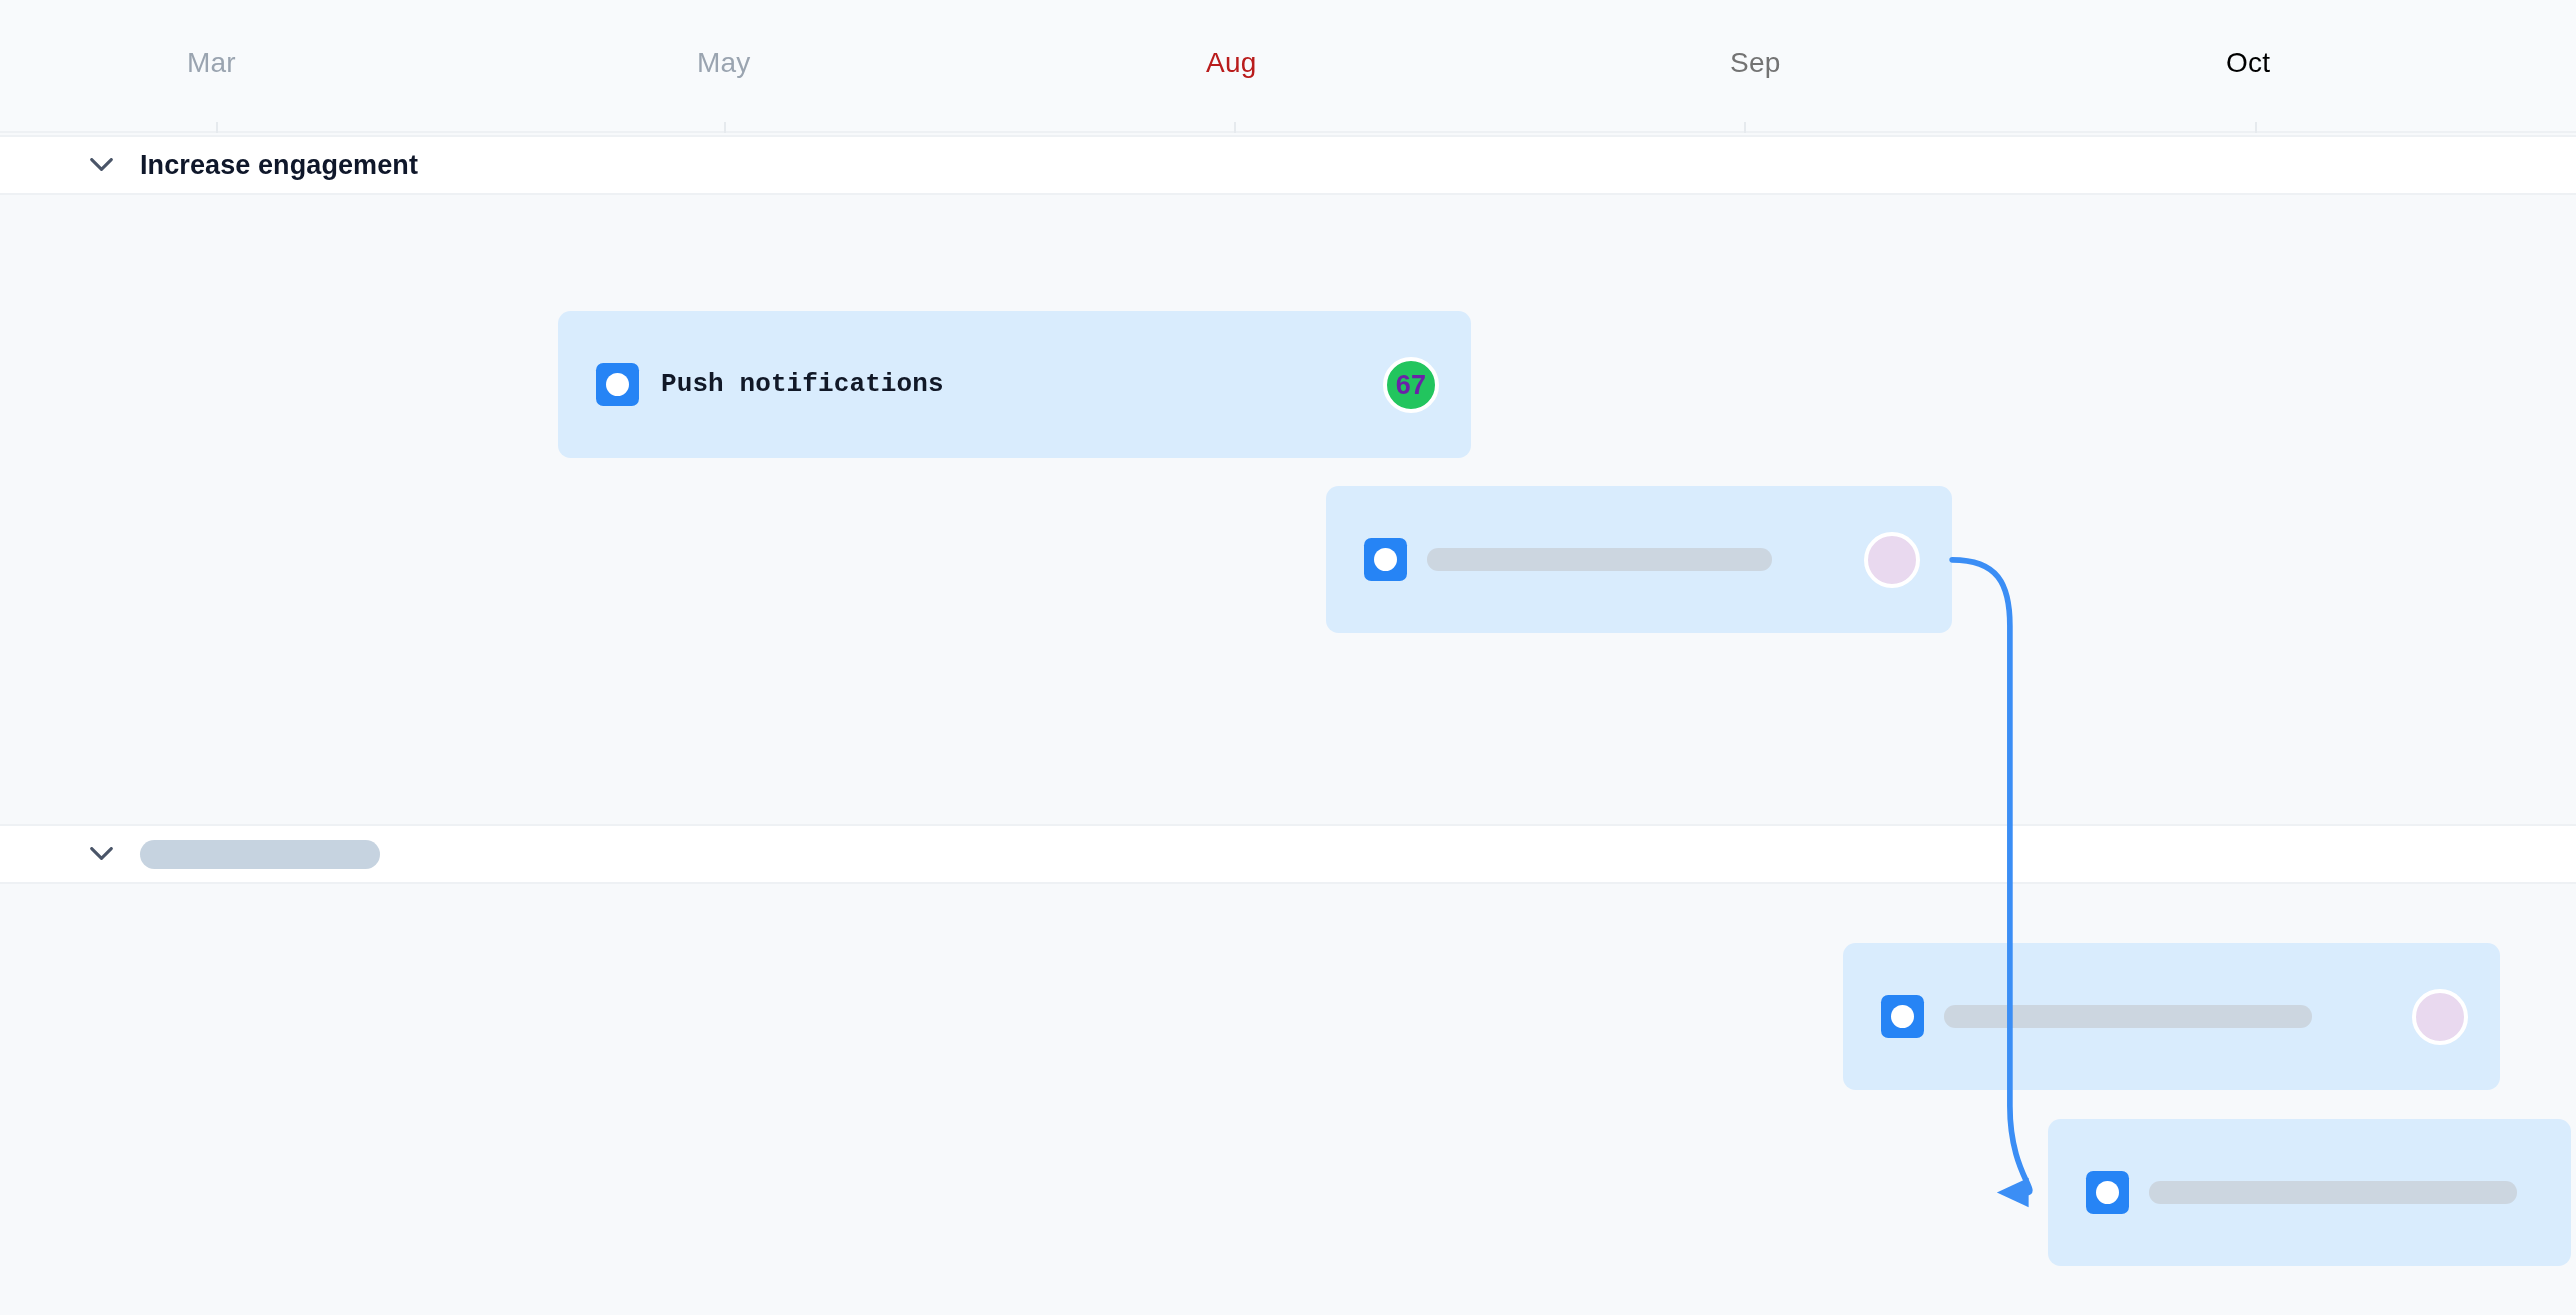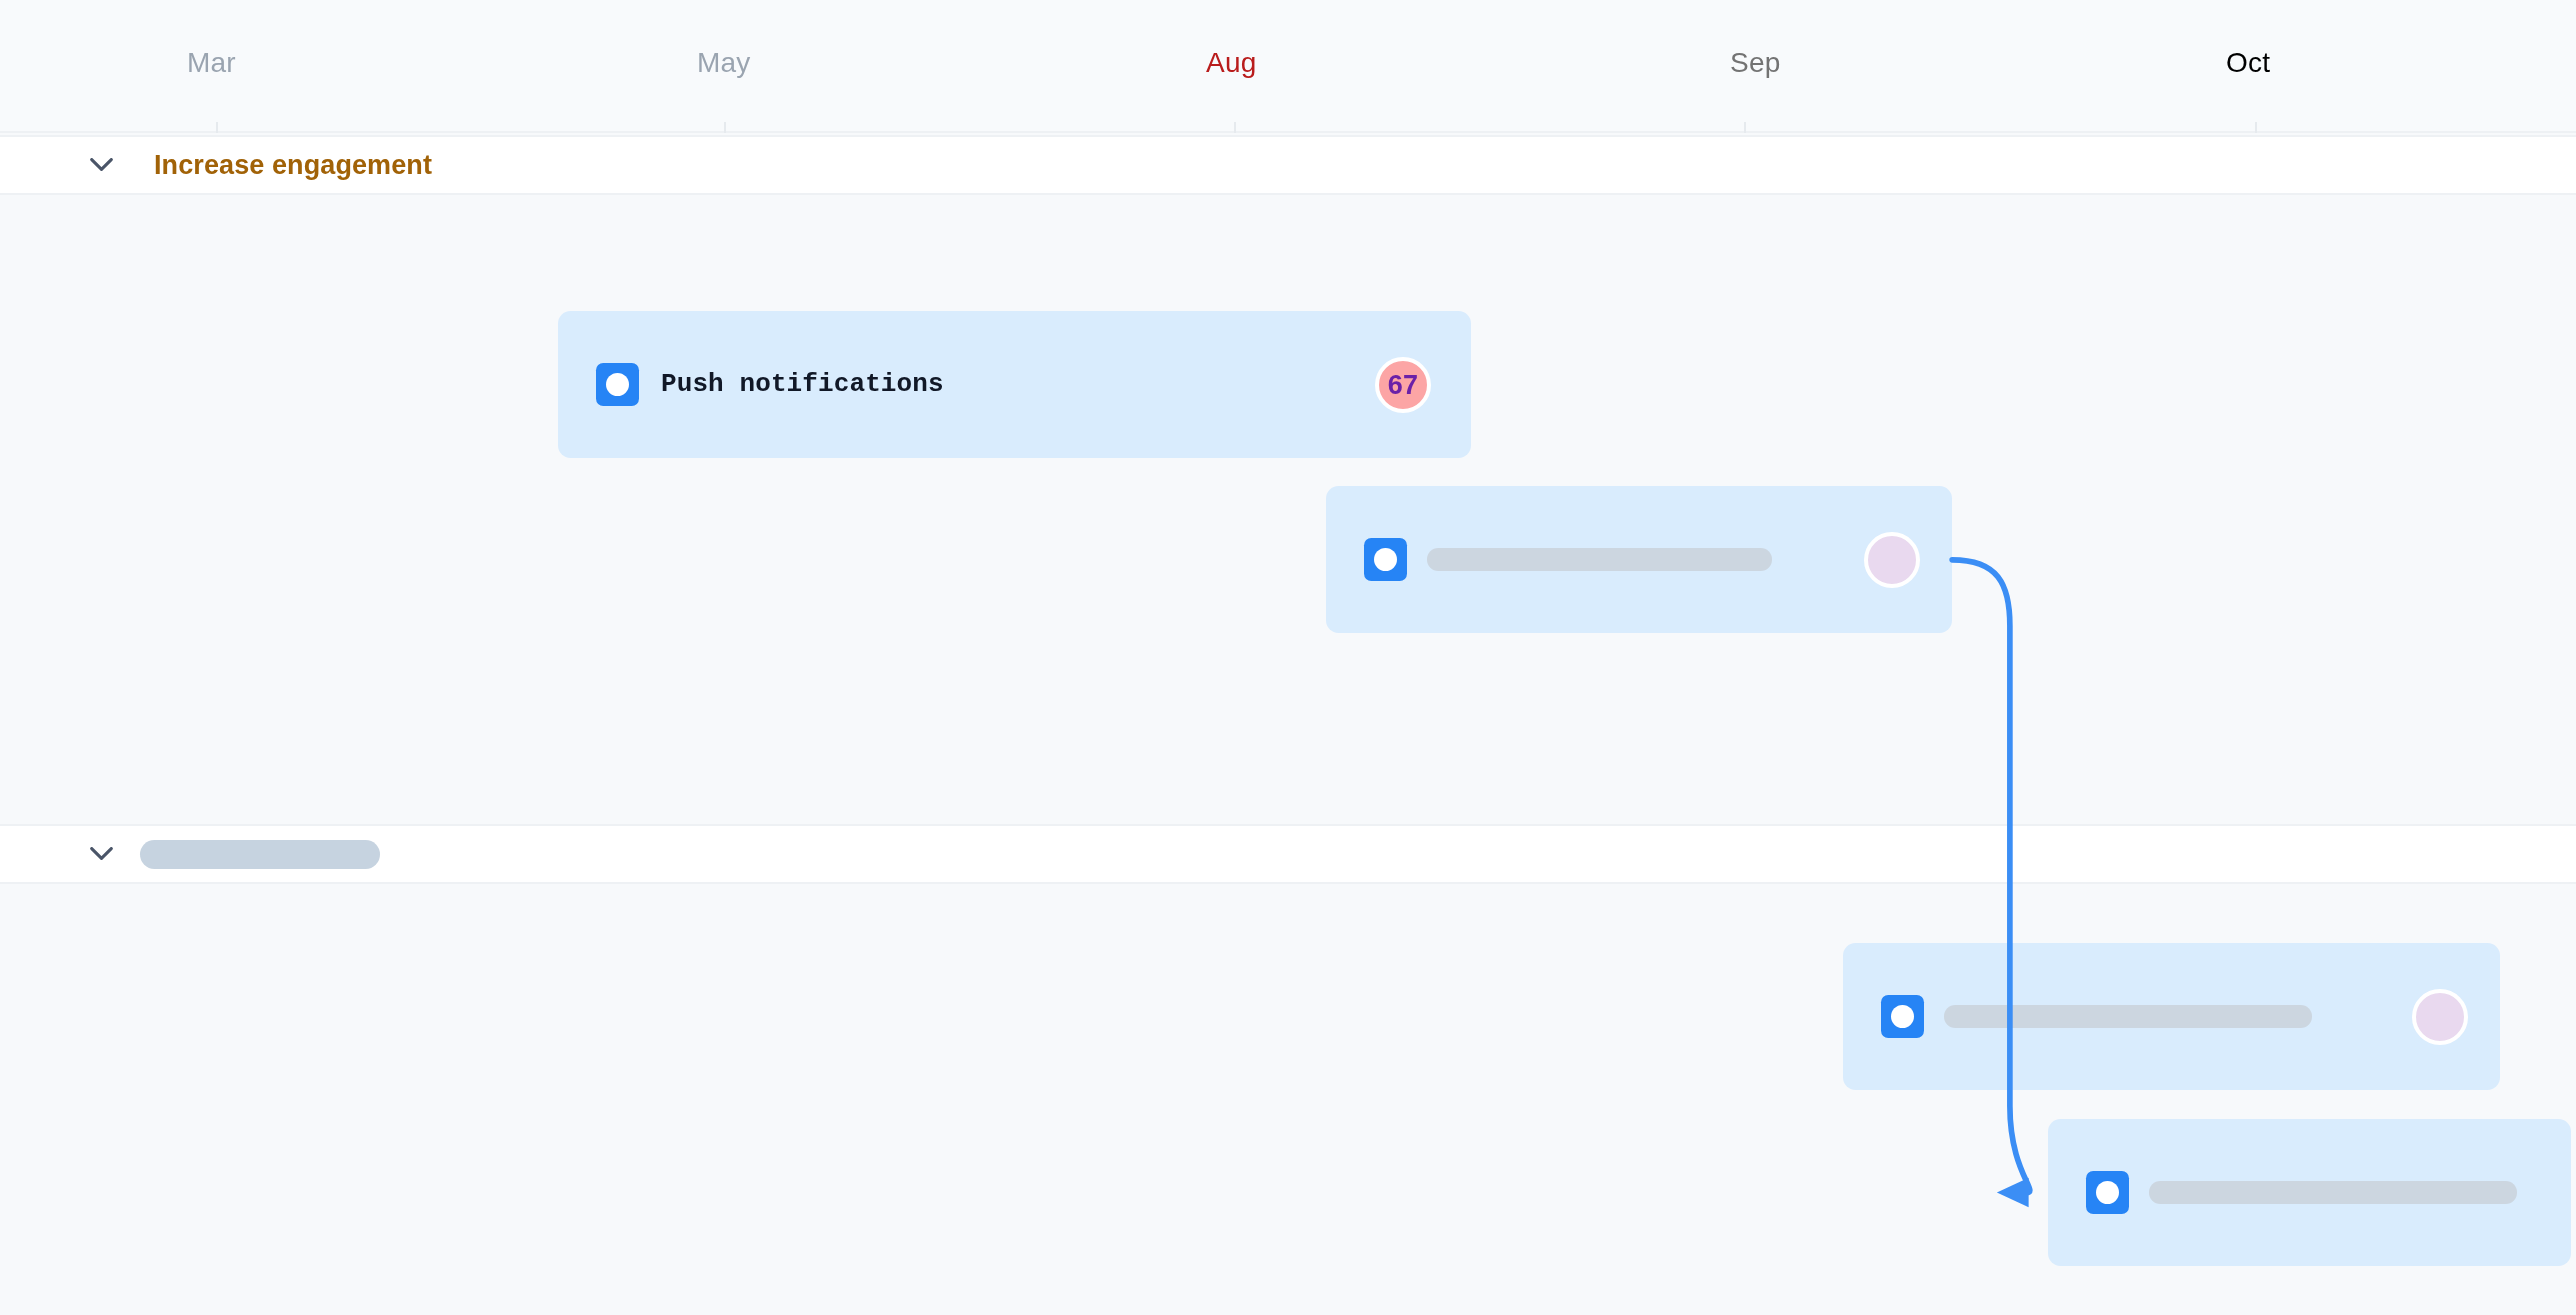--- a/index.html
+++ b/index.html
@@ -74,24 +74,24 @@
     margin-left:87px;
     width:29px;
     height:29px;
     flex:0 0 auto;
     display:flex;
     align-items:center;
     justify-content:center;
   }
   .group-chevron svg { display:block; }
   .group-title {
-    margin-left:38px;
+    margin-left:24px;
     font-size:27px;
     font-weight:bold;
-    color:#a16207;
+    color:#0f172a;
     white-space:nowrap;
     letter-spacing:0.1px;
   }
   .group-skeleton {
     margin-left:24px;
     height:29px;
     border-radius:14.4px;
     background:#c6d3e0;
   }
 
@@ -204,21 +204,21 @@
         </div>
         <div class="group-skeleton" style="width: 240px;"></div>
       </div>
     </div>
   <div id="bars">
       <div class="task-bar" style="left: 558px; top: 311px; width: 913px; height: 147px;">
         <div class="task-icon" style="width: 43px; height: 43px; left: 38px; top: 52px;">
           <div class="dot" style="width: 23px; height: 23px;"></div>
         </div>
         <div class="task-label" style="left: 103px; top: 58px;">Push notifications</div>
-        <div class="task-avatar" style="width: 56px; height: 56px; right: 40px; top: 46px; background: #fca5a5; color: rgb(107, 33, 168);">67</div>
+        <div class="task-avatar" style="width: 56px; height: 56px; right: 32px; top: 46px; background: #22c55e; color: rgb(107, 33, 168);">67</div>
       </div>
       <div class="task-bar" style="left: 1326px; top: 486px; width: 626px; height: 147px;">
         <div class="task-icon" style="width: 43px; height: 43px; left: 38px; top: 52px;">
           <div class="dot" style="width: 23px; height: 23px;"></div>
         </div>
         <div class="task-skeleton" style="left: 101px; width: 345px; height: 23px; top: 62px;"></div>
         <div class="task-avatar" style="width: 56px; height: 56px; right: 32px; top: 46px; background: rgb(233, 217, 239); color: rgb(107, 33, 168);"></div>
       </div>
       <div class="task-bar" style="left: 1843px; top: 943px; width: 657px; height: 147px;">
         <div class="task-icon" style="width: 43px; height: 43px; left: 38px; top: 52px;">

